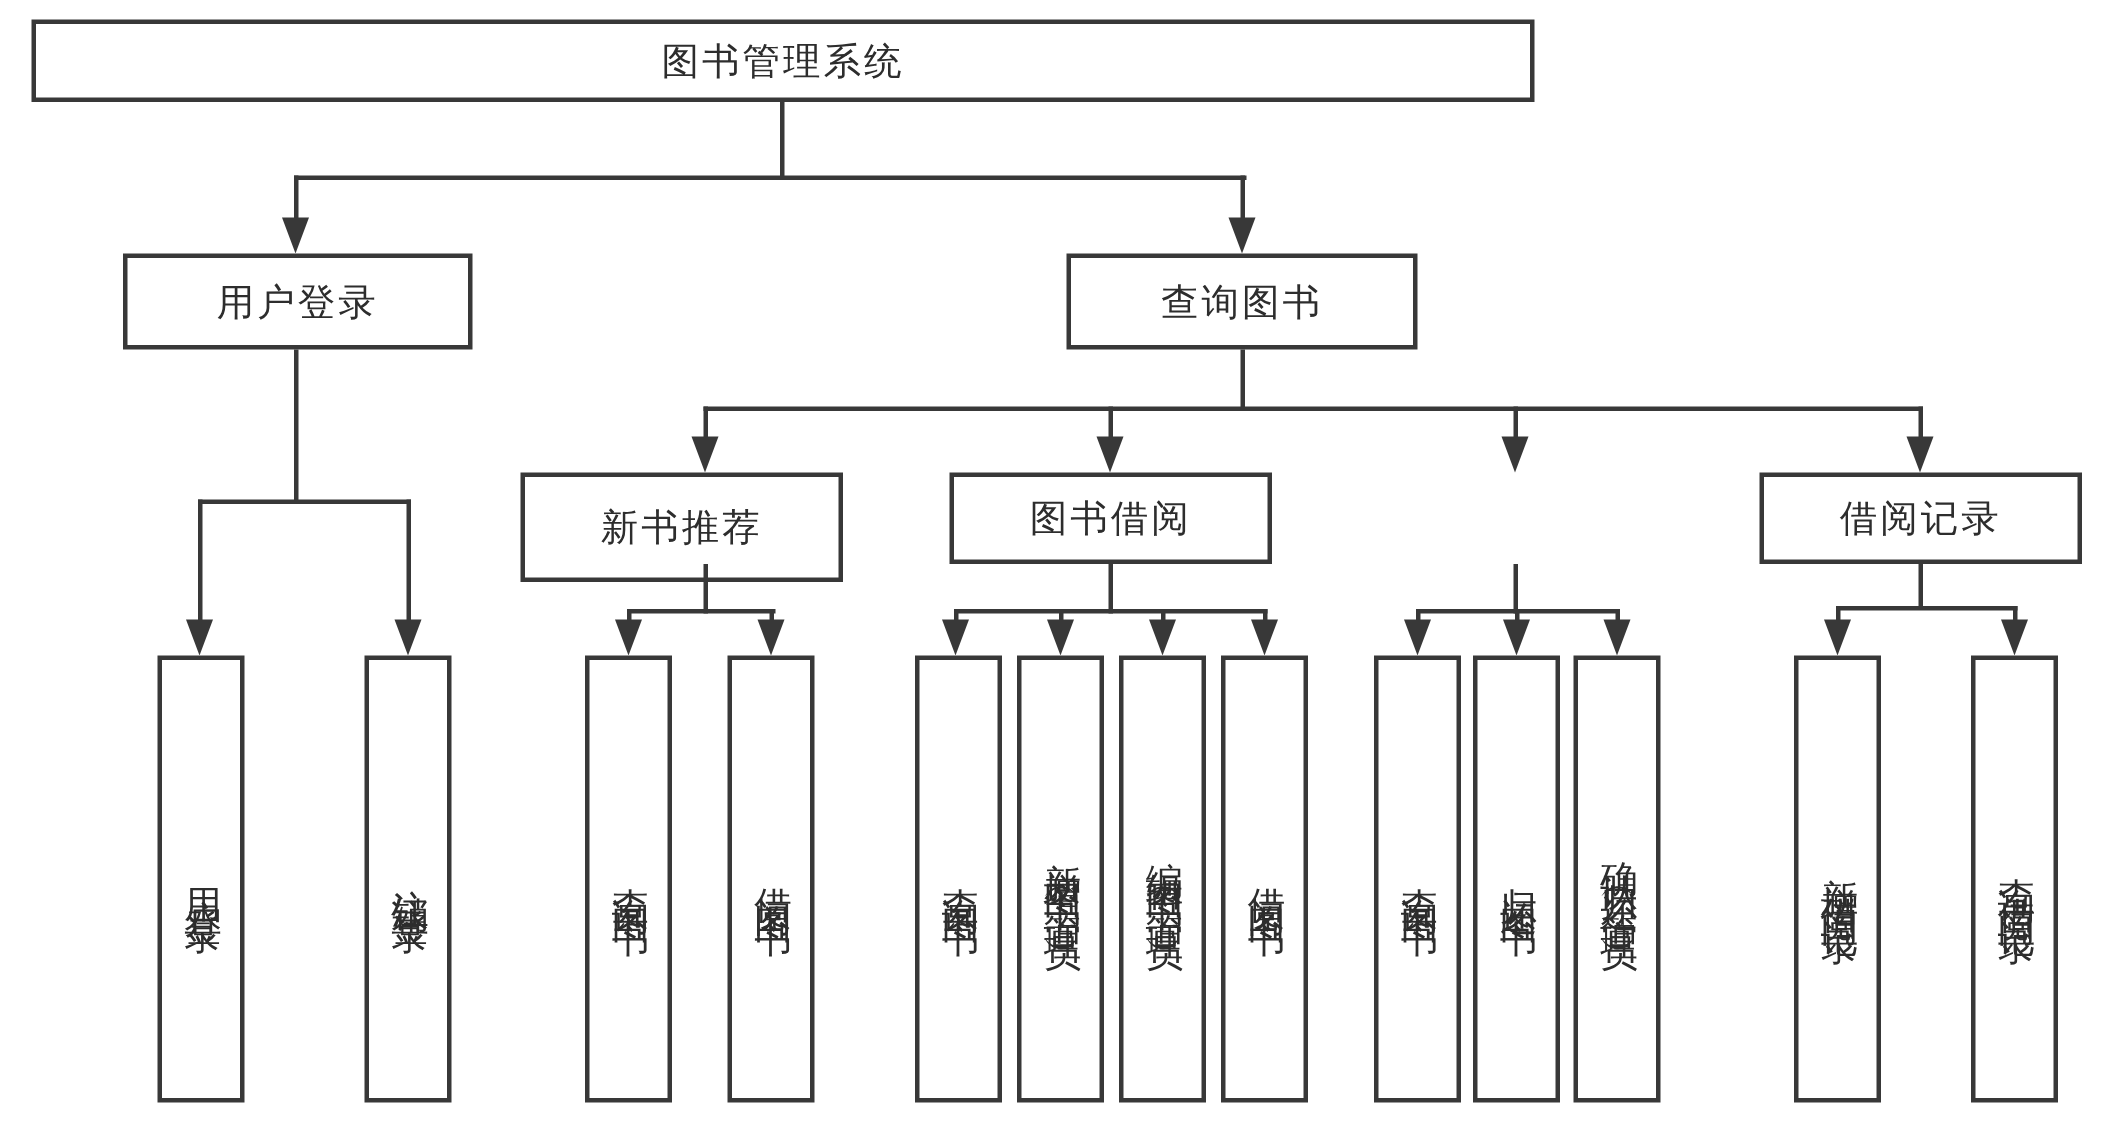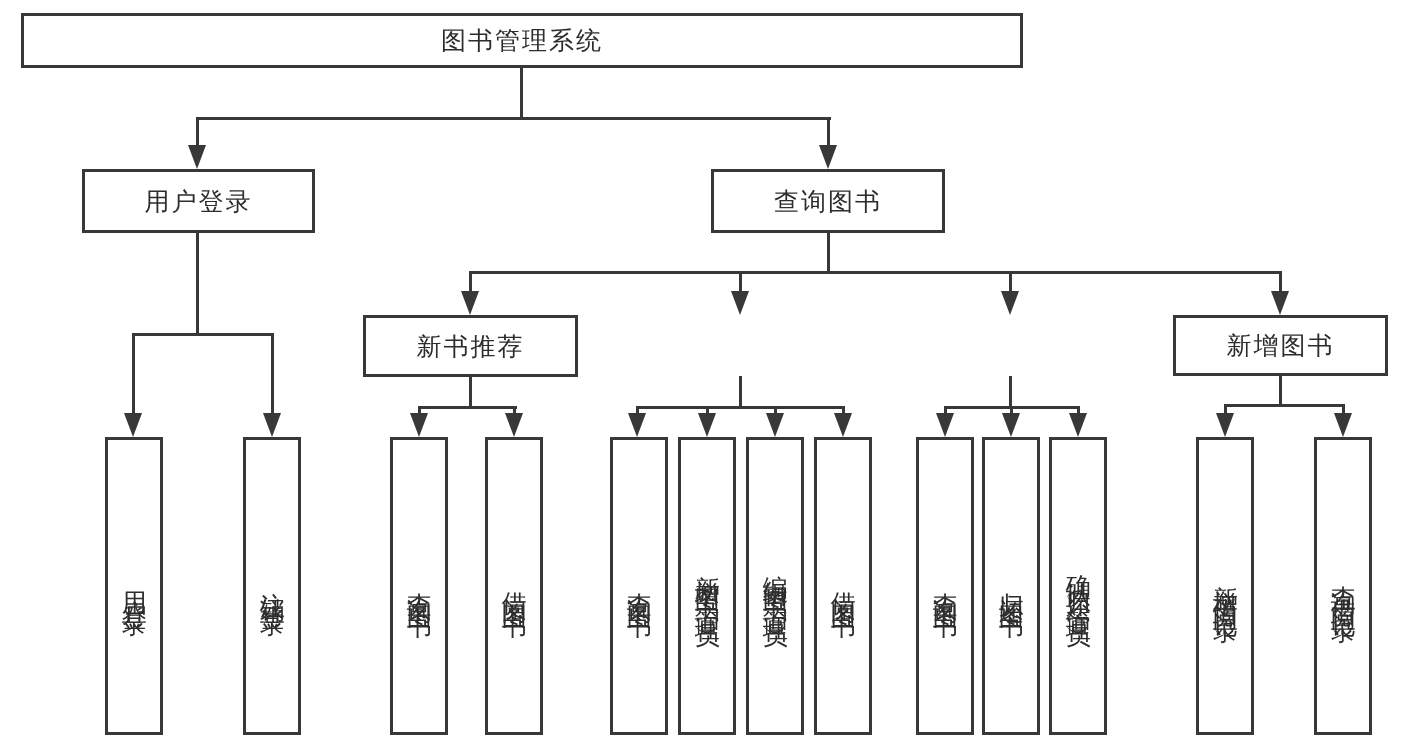--- a/index.html
+++ b/index.html
@@ -89,25 +89,28 @@
   <div class="hline" style="left:469px;top:271px;width:813px"></div>
   <div class="vline" style="left:469px;top:271px;height:22px"></div>
   <div class="arrow" style="left:461px;top:291px"></div>
   <div class="vline" style="left:739px;top:271px;height:22px"></div>
   <div class="arrow" style="left:731px;top:291px"></div>
   <div class="vline" style="left:1009px;top:271px;height:22px"></div>
   <div class="arrow" style="left:1001px;top:291px"></div>
   <div class="vline" style="left:1279px;top:271px;height:22px"></div>
   <div class="arrow" style="left:1271px;top:291px"></div>
 
-  <div class="box" style="left:363px;top:315px;width:215px;height:62px">
+  <div class="box" style="left:347px;top:315px;width:215px;height:73px">
     <span>新书推荐</span>
   </div>
+  <div class="box" style="left:633px;top:315px;width:215px;height:61px">
+    <span>图书借阅</span>
+  </div>
   <div class="box" style="left:1173px;top:315px;width:215px;height:61px">
-    <span>新增图书</span>
+    <span>借阅记录</span>
   </div>
 
   <div class="vline" style="left:469px;top:376px;height:33px"></div>
   <div class="hline" style="left:418px;top:406px;width:99px"></div>
   <div class="vline" style="left:418px;top:406px;height:10px"></div>
   <div class="arrow" style="left:410px;top:413px"></div>
   <div class="vline" style="left:513px;top:406px;height:10px"></div>
   <div class="arrow" style="left:505px;top:413px"></div>
 
   <div class="vline" style="left:739px;top:376px;height:33px"></div>

